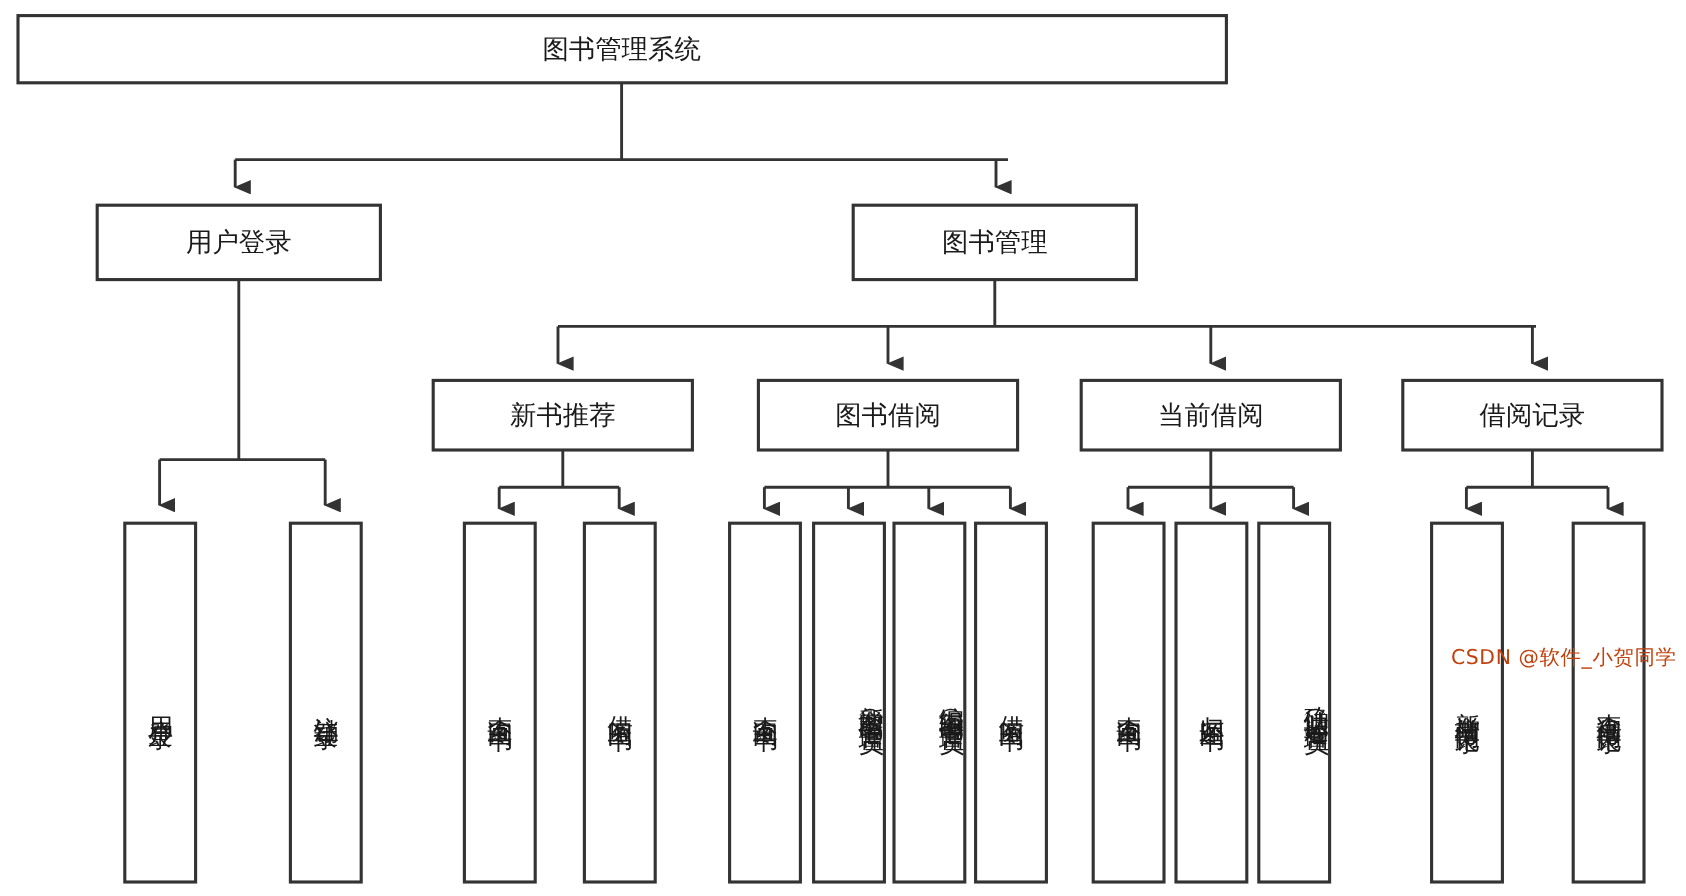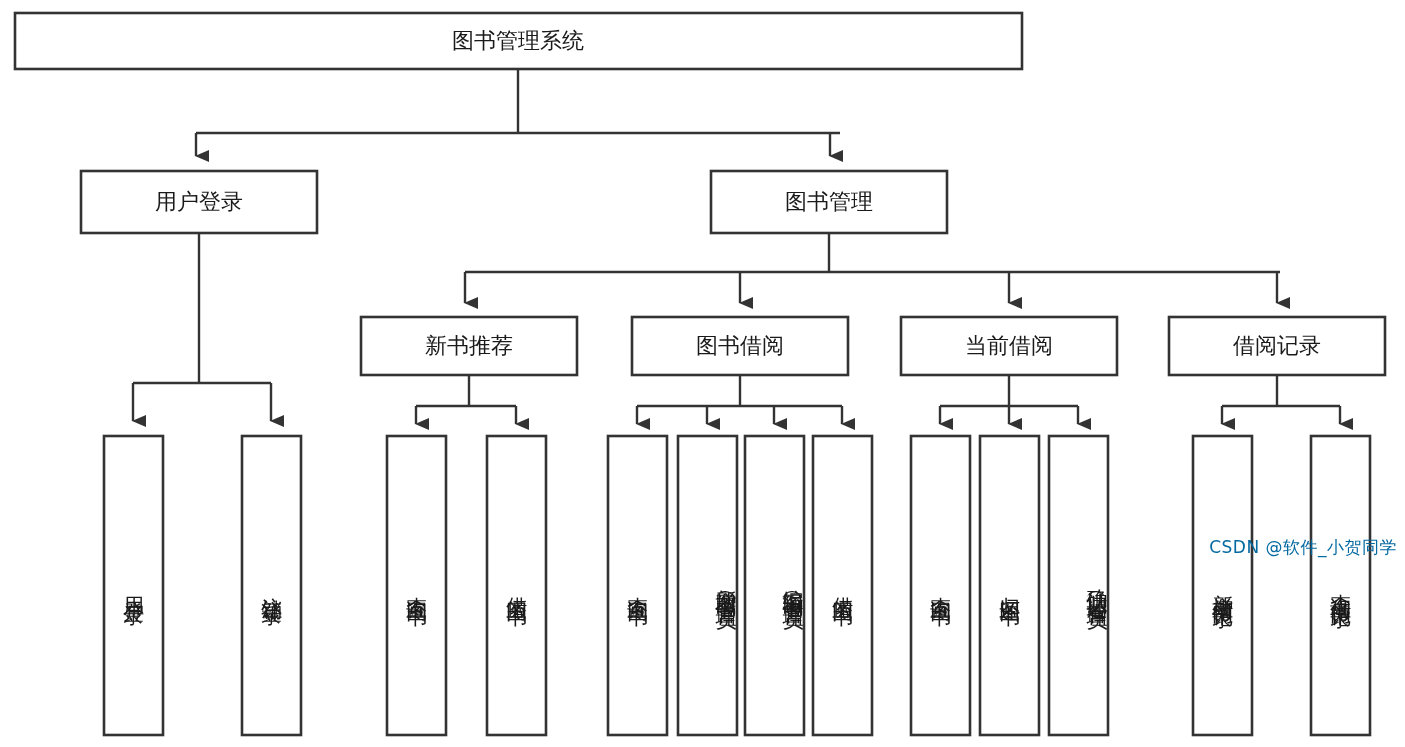--- a/index.html
+++ b/index.html
@@ -64,21 +64,21 @@
     display: flex;
     align-items: center;
     justify-content: center;
   }
   .watermark {
     position: absolute;
     right: 8px;
     bottom: 4px;
     font-family: "DejaVu Sans", "Liberation Sans", sans-serif;
     font-size: 17px;
-    color: #0369a1;
+    color: #c2410c;
     letter-spacing: 0.5px;
     white-space: nowrap;
   }
 </style>
 </head>
 <body>
 
 <div id="diagram-root">
 
   <svg id="tree-svg" viewBox="0 0 1405 747">

